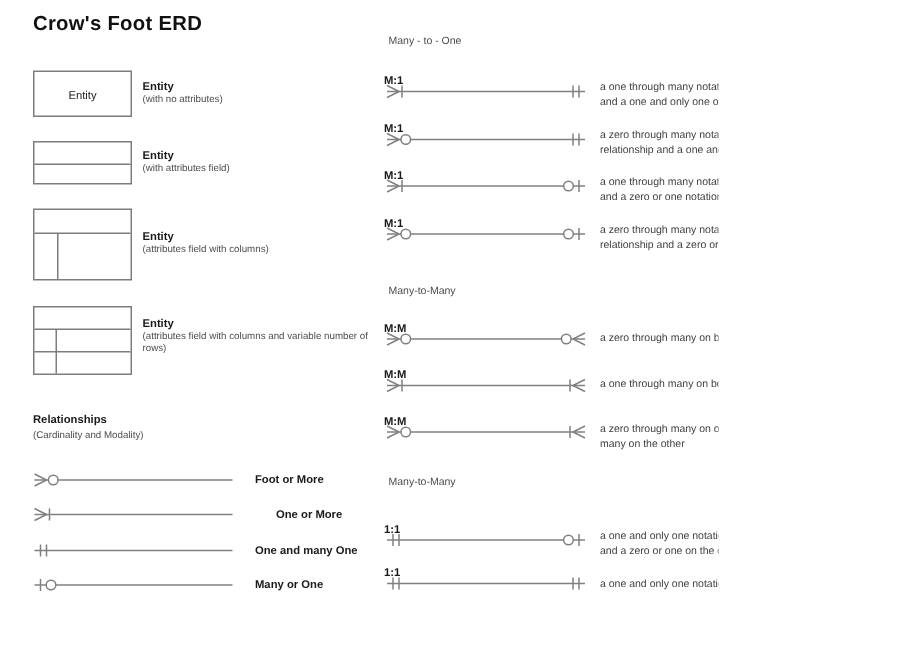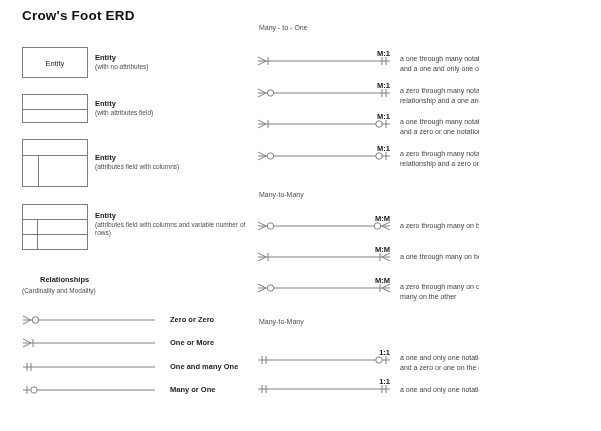--- a/index.html
+++ b/index.html
@@ -13,21 +13,21 @@
   .ebox .inner-h{position:absolute;left:0;right:0;border-top:1px solid #7d7d7d;}
   .ebox .inner-v{position:absolute;border-left:1px solid #7d7d7d;}
   .ebox-text{position:absolute;left:0;right:0;text-align:center;font-size:7.5px;color:#222;}
   .entity-label{position:absolute;width:160px;}
   .entity-label .name{font-size:7.5px;font-weight:bold;line-height:9px;color:#1a1a1a;}
   .entity-label .desc{font-size:6.5px;line-height:8px;color:#4d4d4d;margin-top:1px;}
   .sec-heading{position:absolute;font-size:7px;color:#4d4d4d;}
   .rel-heading{position:absolute;font-size:7.5px;font-weight:bold;color:#1a1a1a;}
   .rel-subheading{position:absolute;font-size:6.5px;color:#4d4d4d;}
   .rel-label{position:absolute;font-size:7.5px;font-weight:bold;color:#1a1a1a;white-space:nowrap;}
-  .conn-label{position:absolute;left:256px;width:134px;text-align:right;font-size:7.5px;font-weight:bold;color:#1a1a1a;}
+  .conn-label{position:absolute;left:256px;width:134px;text-align:left;font-size:7.5px;font-weight:bold;color:#1a1a1a;}
   .conn-desc{position:absolute;left:400px;width:180px;font-size:7px;line-height:10px;color:#3f3f3f;}
   svg.conn{position:absolute;overflow:visible;}
 </style>
 </head>
 <body>
 
 <div class="canvas">
 
   <div class="abs page-title" style="left:22px;top:8px;">Crow's Foot ERD</div>
 
@@ -59,38 +59,38 @@
   <div class="ebox" style="left:22px;top:204px;width:66px;height:46px;">
     <div class="inner-h" style="top:14px;"></div>
     <div class="inner-h" style="top:29px;"></div>
     <div class="inner-v" style="left:14px;top:15px;bottom:0;"></div>
   </div>
   <div class="entity-label" style="left:95px;top:211px;width:155px;">
     <div class="name">Entity</div>
     <div class="desc">(attributes field with columns and variable number of rows)</div>
   </div>
 
-  <div class="rel-heading" style="left:40px;top:275px;">Relationships</div>
+  <div class="rel-heading" style="left:22px;top:275px;">Relationships</div>
   <div class="rel-subheading" style="left:22px;top:287px;">(Cardinality and Modality)</div>
 
   <svg class="conn" style="left:21px;top:310px;" width="136" height="20">
       <line x1="2" y1="10" x2="134" y2="10" stroke="#808080" fill="none"></line>
       <line x1="2" y1="6" x2="10" y2="10" stroke="#808080" fill="none"></line>
       <line x1="2" y1="14" x2="10" y2="10" stroke="#808080" fill="none"></line>
       <circle cx="14.5" cy="10" r="3.2" fill="#ffffff" stroke="#808080"></circle>
     </svg>
-  <div class="rel-label" style="left:170px;top:315px;">Zero or Zero</div>
+  <div class="rel-label" style="left:170px;top:315px;">Foot or More</div>
 
   <svg class="conn" style="left:21px;top:333px;" width="136" height="20">
       <line x1="2" y1="10" x2="134" y2="10" stroke="#808080" fill="none"></line>
       <line x1="2" y1="6" x2="10" y2="10" stroke="#808080" fill="none"></line>
       <line x1="2" y1="14" x2="10" y2="10" stroke="#808080" fill="none"></line>
       <line x1="12" y1="6" x2="12" y2="14" stroke="#808080" fill="none"></line>
     </svg>
-  <div class="rel-label" style="left:170px;top:338px;">One or More</div>
+  <div class="rel-label" style="left:184px;top:338px;">One or More</div>
 
   <svg class="conn" style="left:21px;top:357px;" width="136" height="20">
       <line x1="2" y1="10" x2="134" y2="10" stroke="#808080" fill="none"></line>
       <line x1="6" y1="6" x2="6" y2="14" stroke="#808080" fill="none"></line>
       <line x1="10" y1="6" x2="10" y2="14" stroke="#808080" fill="none"></line>
     </svg>
   <div class="rel-label" style="left:170px;top:362px;">One and many One</div>
 
   <svg class="conn" style="left:21px;top:380px;" width="136" height="20">
       <line x1="2" y1="10" x2="134" y2="10" stroke="#808080" fill="none"></line>

